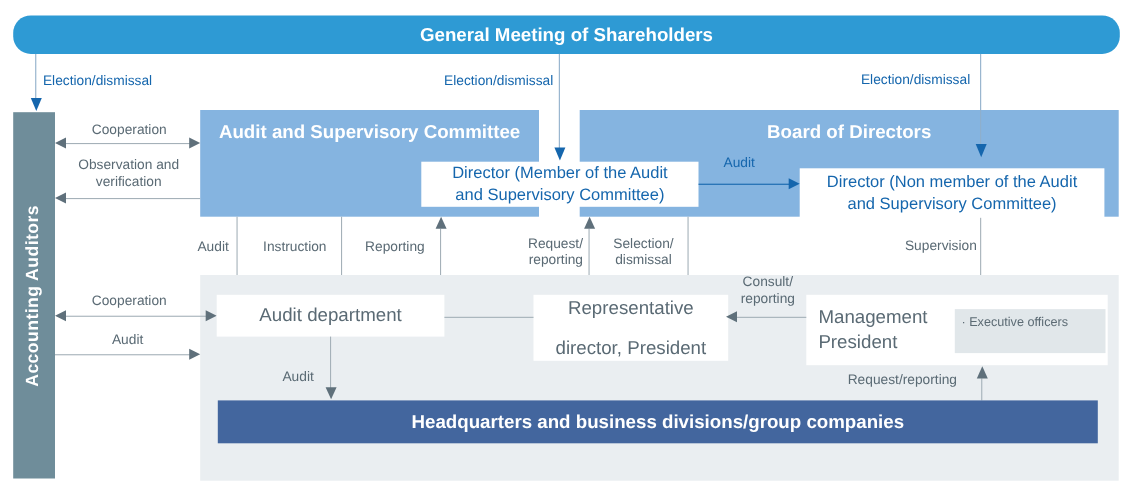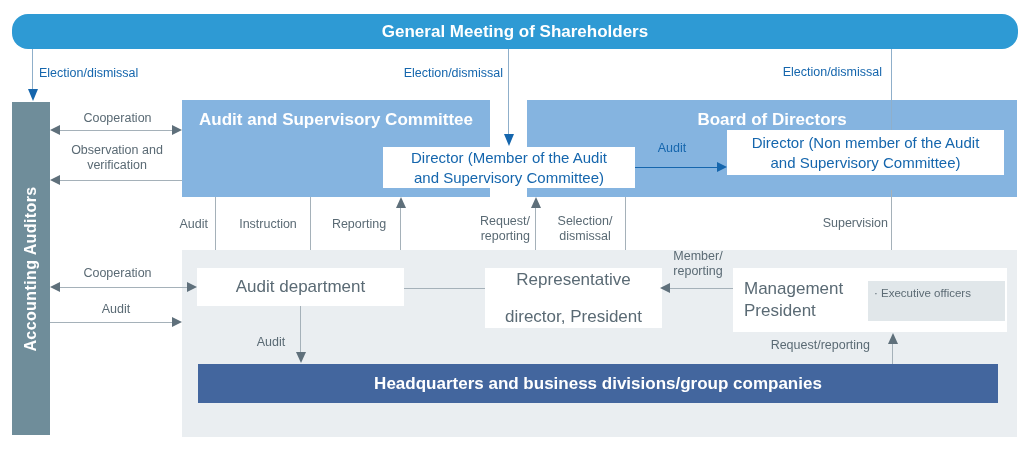--- a/index.html
+++ b/index.html
@@ -15,21 +15,21 @@
     color:#ffffff; font-size:17px; font-weight:bold; text-align:center; line-height:35px;border-radius:16px;
   }
   .blue-box { background:#85b4e0; color:#ffffff; font-size:17px; font-weight:bold; text-align:center; padding-top:10px; }
   .committee-box { left:182px; top:100px; width:308px; height:97px; }
   .board-box { left:527px; top:100px; width:490px; height:97px; }
   .white-note {
     background:#ffffff; color:#1566ad; font-size:15px; line-height:20px; text-align:center;
     display:flex; flex-direction:column; justify-content:center; z-index:3;
   }
   .director-member { left:383px; top:147px; width:252px; height:41px; }
-  .director-nonmember { left:727px; top:130px; width:277px; height:45px; }
+  .director-nonmember { left:727px; top:153px; width:277px; height:45px; }
   .auditors-bar {
     left:12px; top:102px; width:38px; height:333px; background:#6f8d9a;
     display:flex; align-items:center; justify-content:center; z-index:2;
   }
   .auditors-bar span {
     transform:rotate(-90deg); white-space:nowrap; color:#ffffff;
     font-size:16px; font-weight:bold; letter-spacing:0.4px;
   }
   .gray-area { left:182px; top:250px; width:835px; height:187px; background:#eaeef1; }
   .wbox { background:#ffffff; color:#5a6a74; text-align:center; }
@@ -170,21 +170,21 @@
     <div class="exec-box">
       <div>· Executive officers</div>
     </div>
   </div>
 
   <div class="hline" style="left:404px; top:288px; width:81px;"></div>
 
   <div class="hline" style="left:664px; top:288px; width:69px;"></div>
   <div class="head left-g" style="left:660px; top:283px;"></div>
   <div class="lbl tc" style="left:664px; top:249px; width:68px;">
-    <div>Member/</div>
+    <div>Consult/</div>
     <div>reporting</div>
   </div>
 
   <div class="vline" style="left:300px; top:306px; height:47px;"></div>
   <div class="head down-g" style="left:296px; top:352px;"></div>
   <div class="lbl tc" style="left:247px; top:335px; width:48px;">Audit</div>
 
   <div class="vline" style="left:892px; top:344px; height:20px;"></div>
   <div class="head up-g" style="left:888px; top:333px;"></div>
   <div class="lbl tr" style="left:748px; top:338px; width:122px;">Request/reporting</div>

